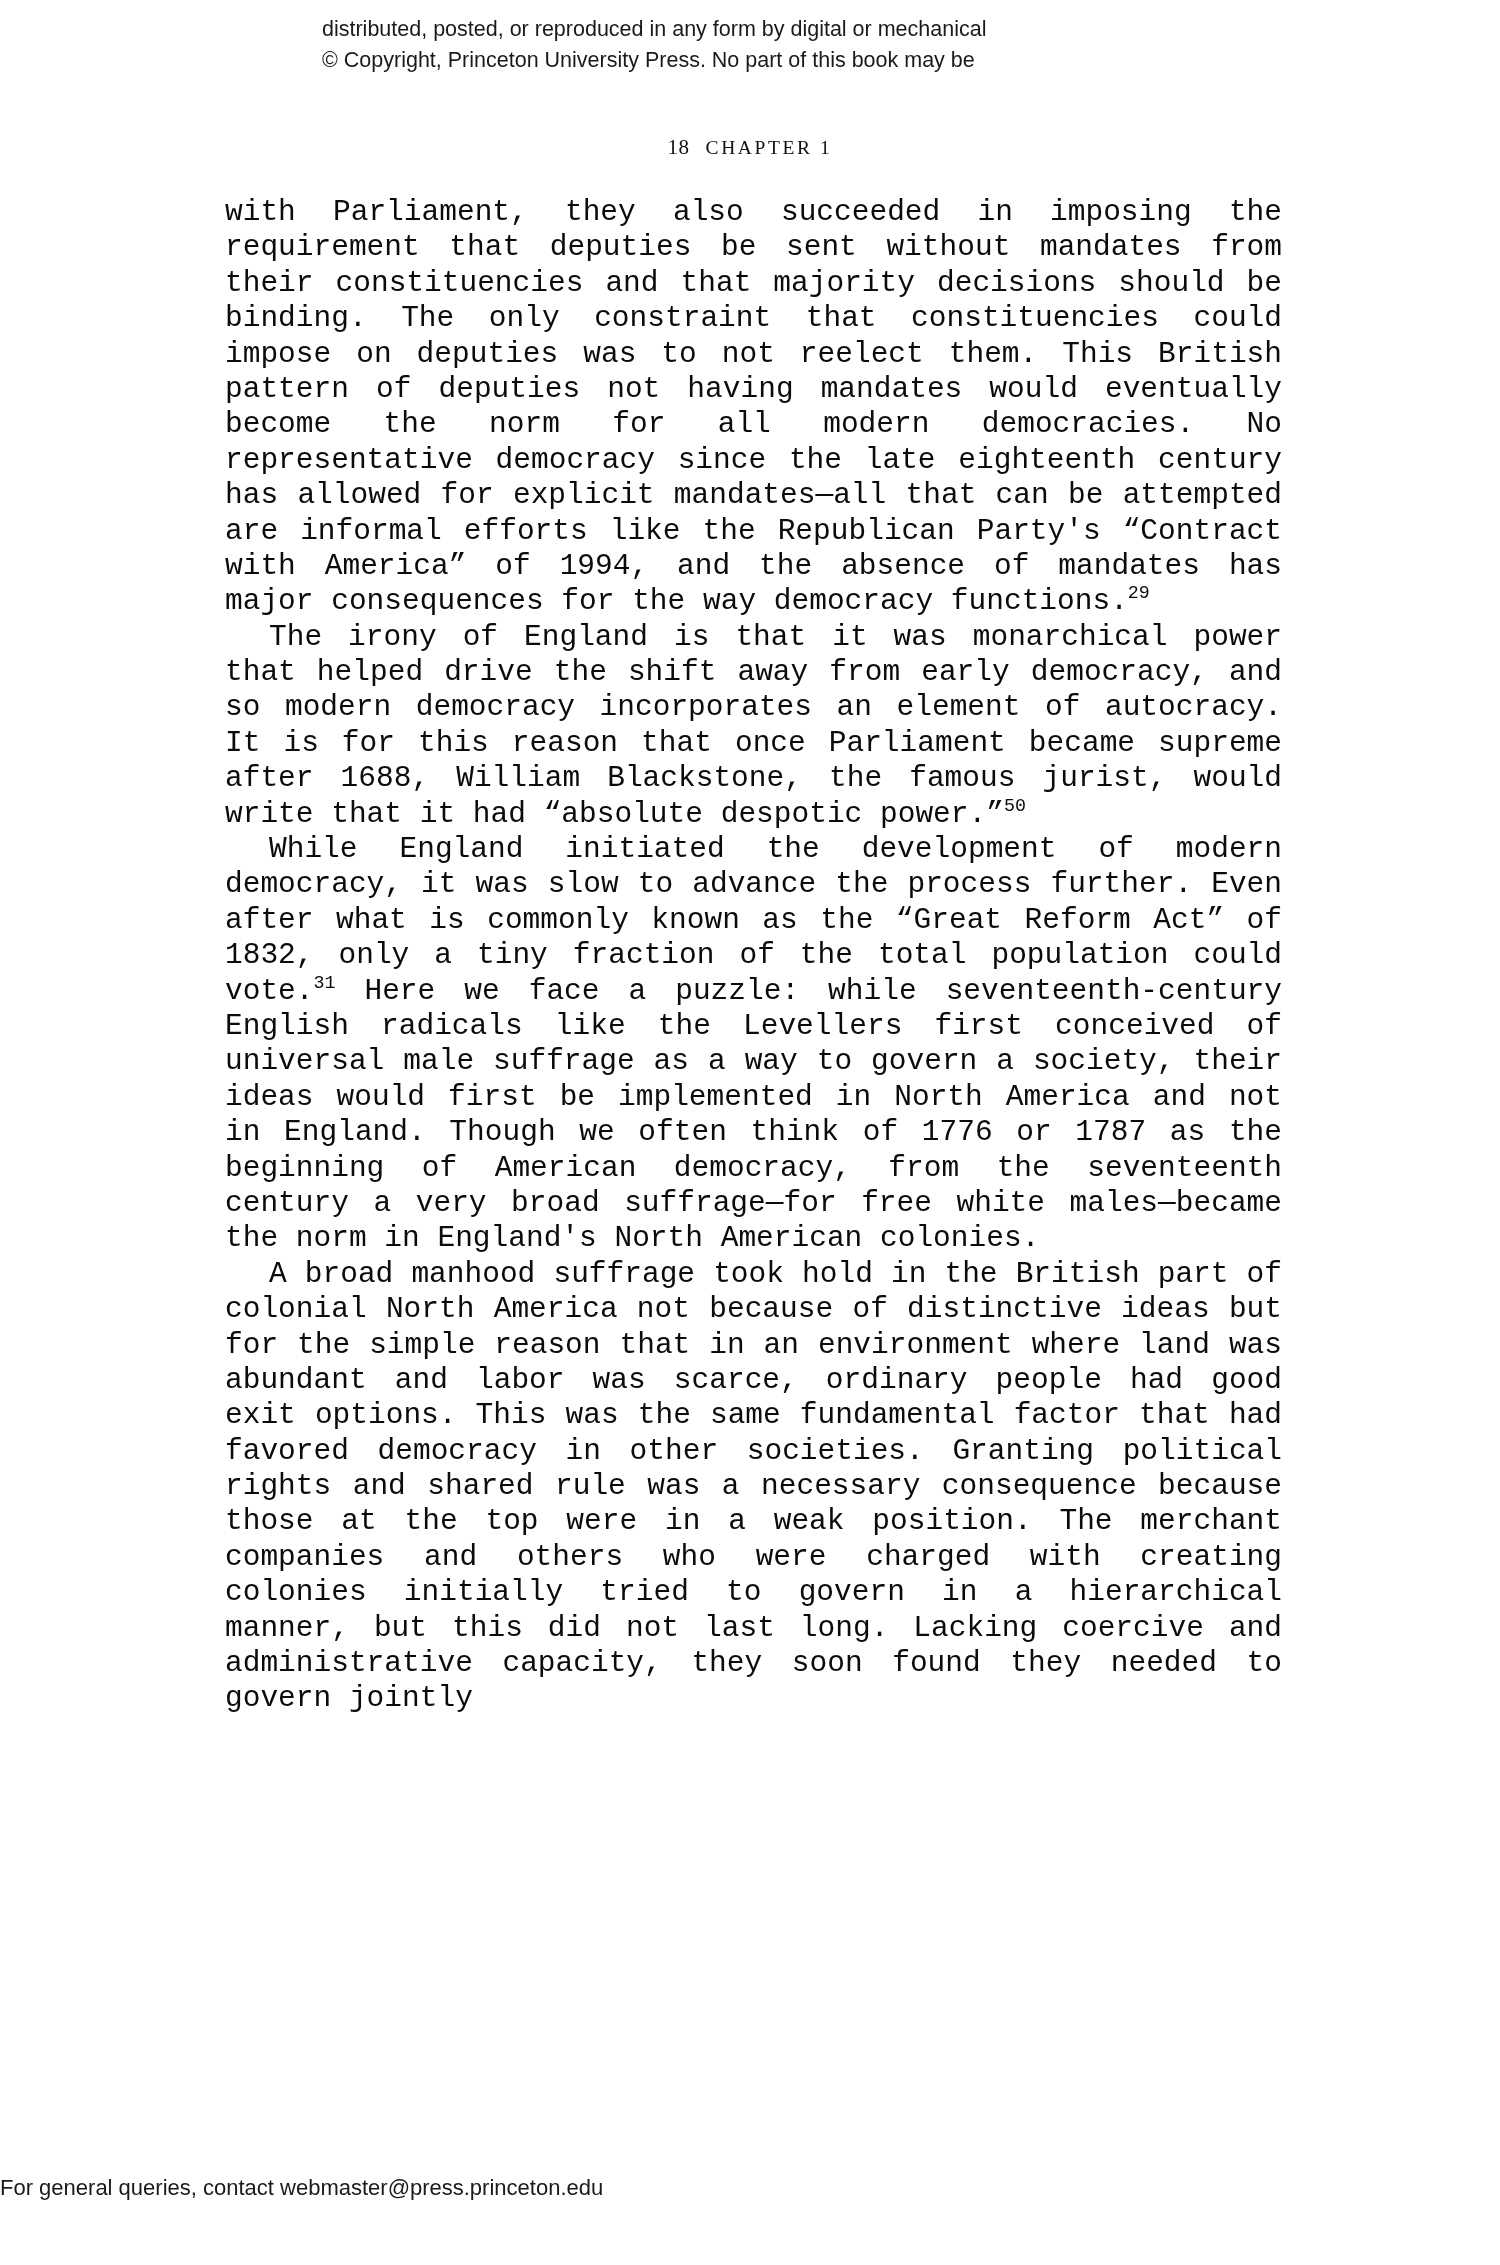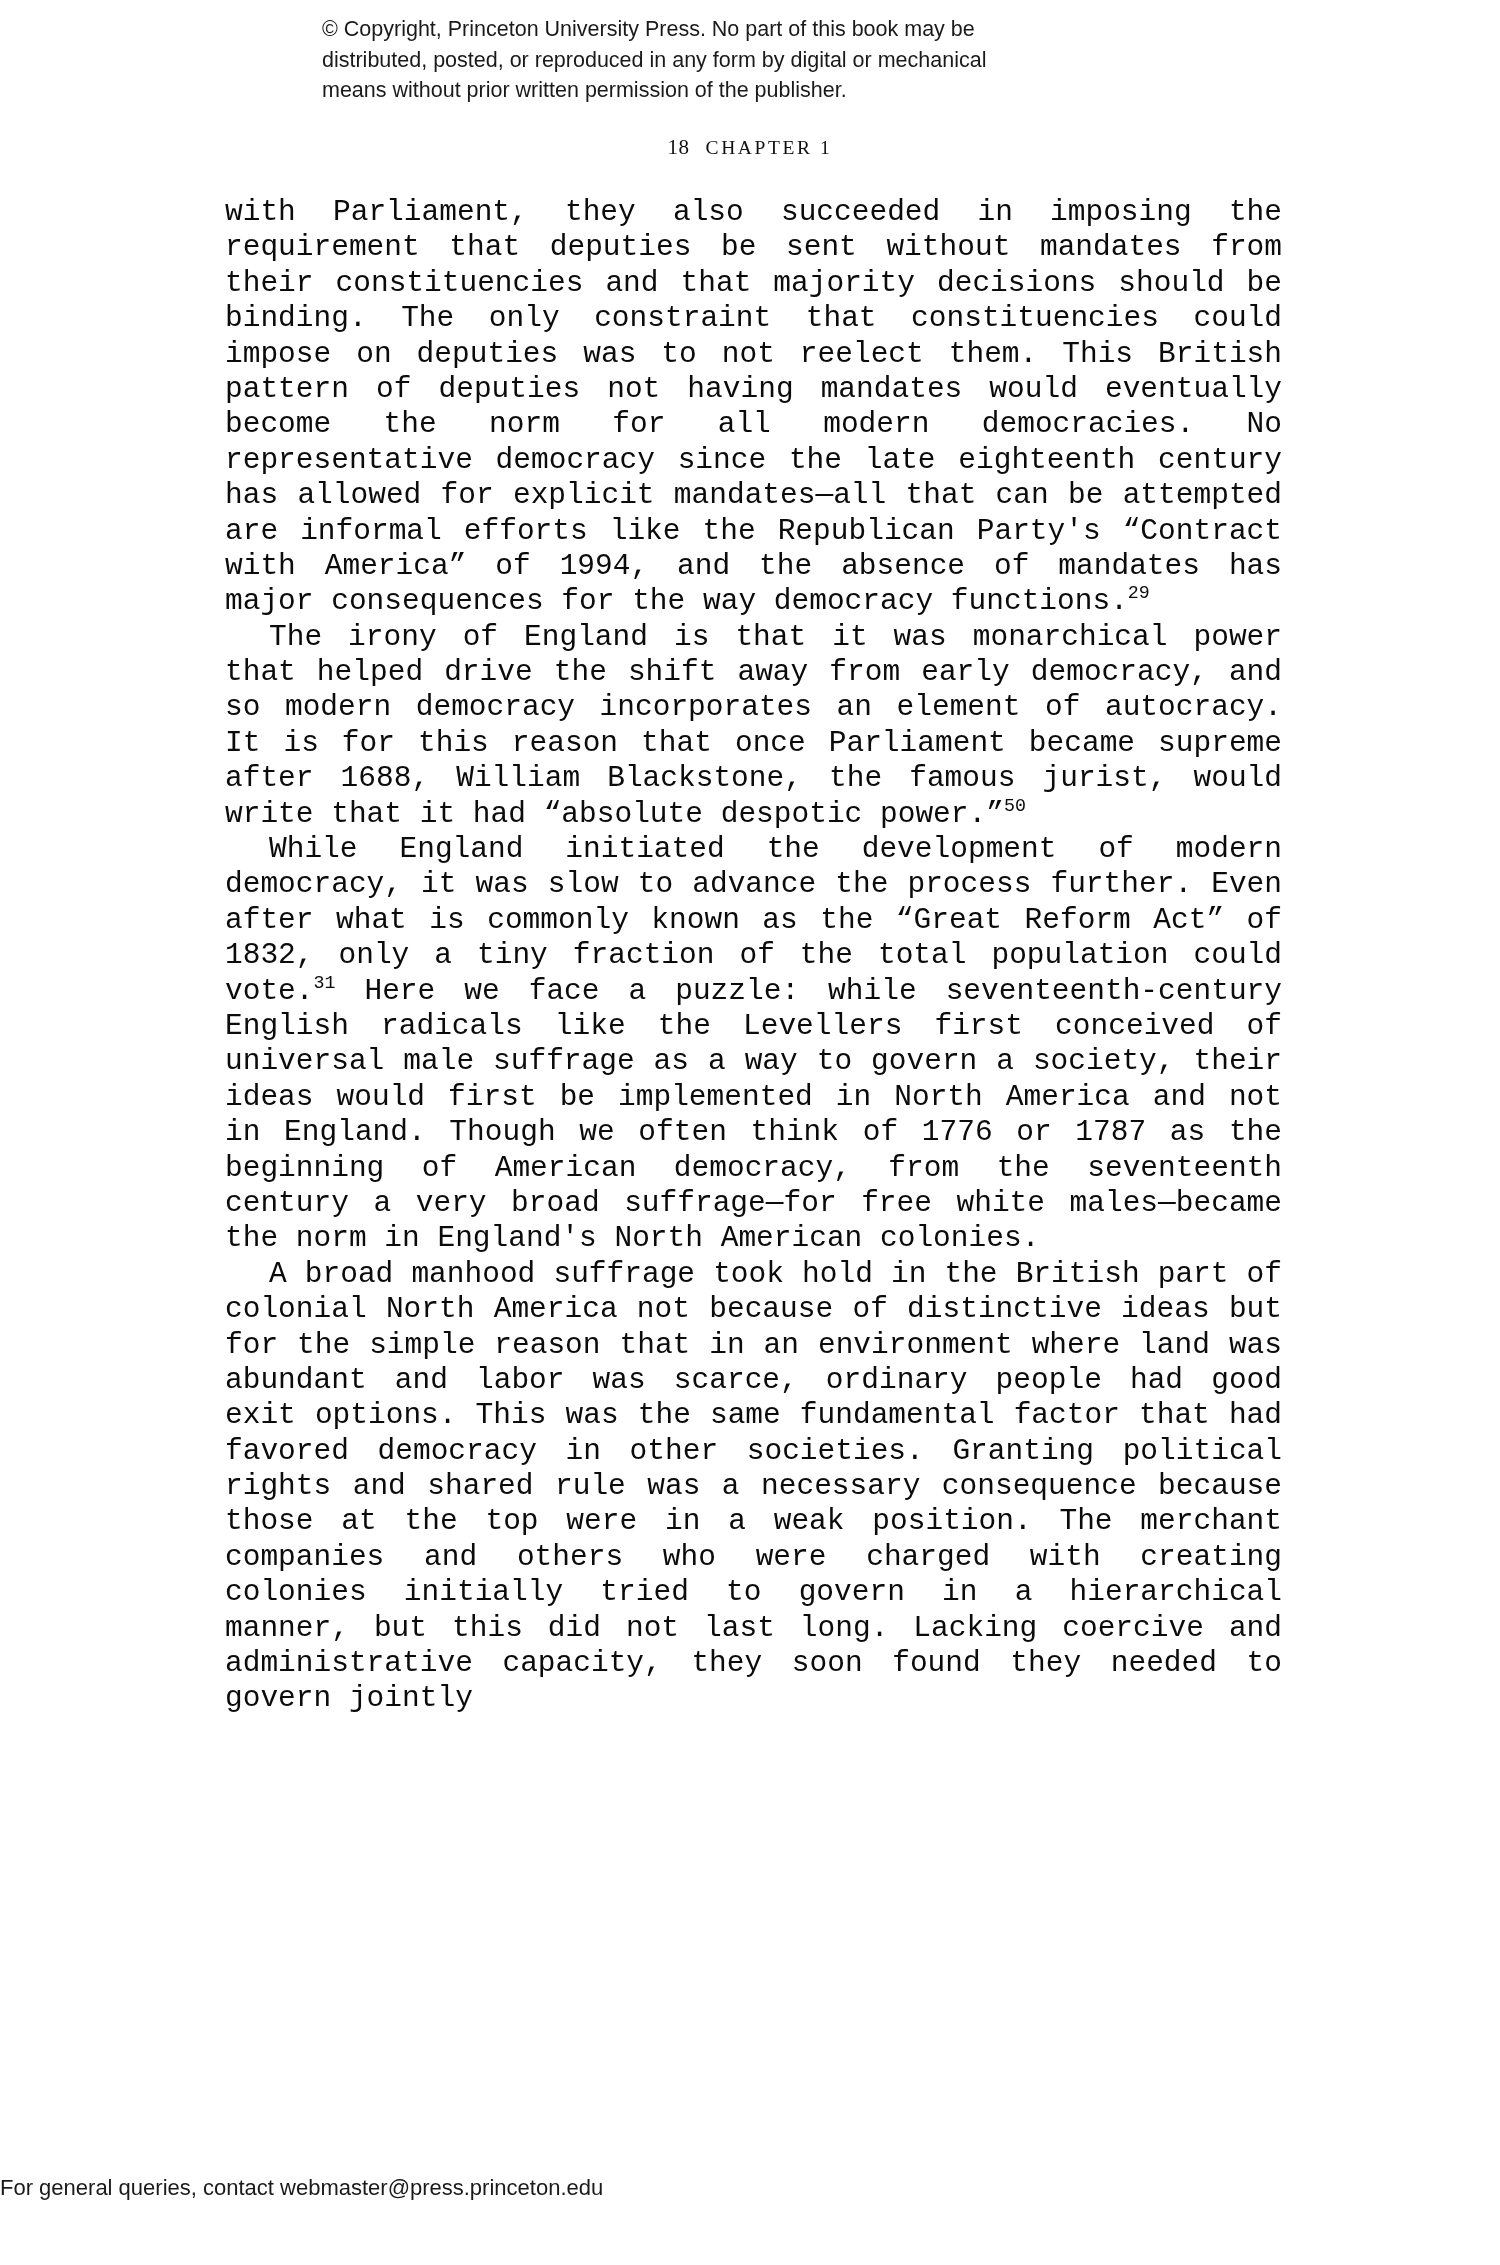--- a/index.html
+++ b/index.html
@@ -95,23 +95,22 @@
     font-size: 22px;
     color: #1a1a1a;
   }
 </style>
 </head>
 <body>
 
 <div class="page">
 
   <div class="copyright">
+    <span>distributed, posted, or reproduced in any form by digital or mechanical</span>
     <span>© Copyright, Princeton University Press. No part of this book may be</span>
-    <span>distributed, posted, or reproduced in any form by digital or mechanical</span>
-    <span>means without prior written permission of the publisher.</span>
   </div>
 
   <div class="running-head">
     <span class="folio">18</span><span class="chap">CHAPTER 1</span>
   </div>
 
   <div class="textblock">
 
     <p><span>with Parliament, they also succeeded in imposing the requirement that deputies be sent without mandates from their constituencies and that majority decisions should be binding. The only constraint that constituencies could impose on deputies was to not reelect them. This British pattern of deputies not having mandates would eventually become the norm for all modern democracies. No representative democracy since the late eighteenth century has allowed for explicit mandates—all that can be attempted are informal efforts like the Republican Party's “Contract with America” of 1994, and the absence of mandates has major consequences for the way democracy functions.</span><sup>29</sup></p>
 

